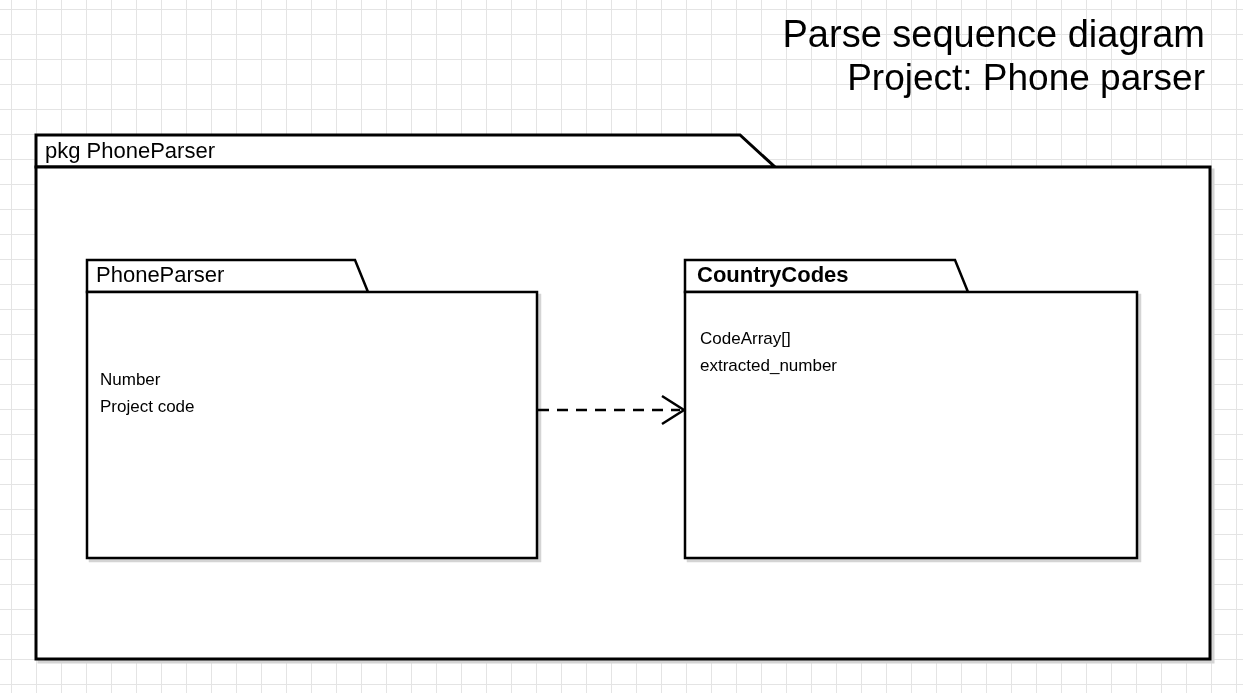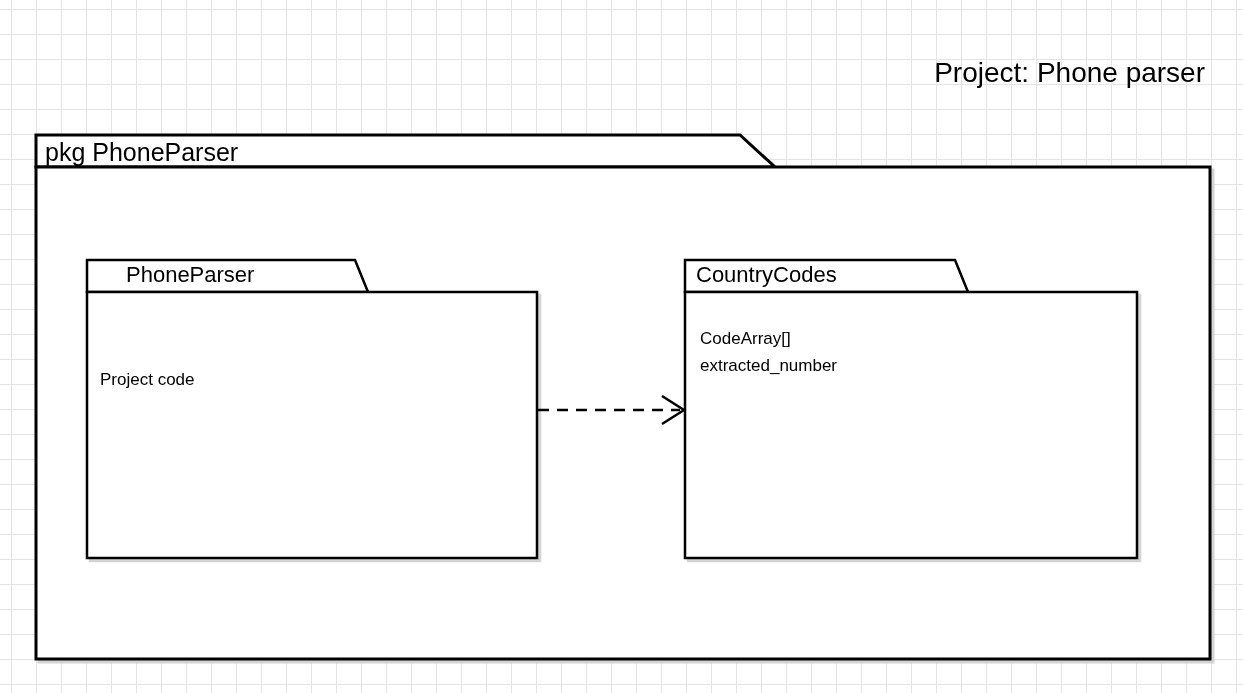--- a/index.html
+++ b/index.html
@@ -32,36 +32,35 @@
   .title {
     top: 12px;
     right: 38px;
     font-size: 38px;
     line-height: 1.2;
     text-align: right;
   }
   .subtitle {
     top: 56px;
     right: 38px;
-    font-size: 28px;
+    font-size: 37px;
     line-height: 1.2;
     text-align: left;
   }
   .pkg-label {
     left: 45px;
     top: 138px;
-    font-size: 25px;
+    font-size: 22px;
   }
   .tab-label {
     font-size: 22px;
     top: 262px;
-    margin-left: 30px;
   }
   .tab-label.left  { left: 96px;  }
-  .tab-label.right { left: 666px; }
+  .tab-label.right { left: 697px; font-weight: bold; }
   .member-lines {
     position: absolute;
     font-size: 17px;
     line-height: 27px;
   }
   .member-lines.left  { left: 100px; top: 366px; }
   .member-lines.right { left: 700px; top: 325px; }
   .member-lines div { height: 27px; }
 </style>
 </head>
@@ -91,28 +90,30 @@
       <polygon points="685,260 955,260 968,292 685,292" fill="#ffffff" stroke="#000000" stroke-width="2.5"></polygon>
       <rect x="685" y="292" width="452" height="266" fill="#ffffff" stroke="#000000" stroke-width="2.5"></rect>
     </g>
 
     <g>
       <line x1="538" y1="410" x2="680" y2="410" stroke="#000000" stroke-width="2.5" stroke-dasharray="11,8"></line>
       <path d="M662,396 L684,410 L662,424" fill="none" stroke="#000000" stroke-width="2.5"></path>
     </g>
   </svg>
 
+  <div class="txt title">Parse sequence diagram</div>
   <div class="txt subtitle">Project: Phone parser</div>
 
   <div class="txt pkg-label">pkg PhoneParser</div>
 
   <div class="txt tab-label left">PhoneParser</div>
   <div class="txt tab-label right">CountryCodes</div>
 
   <div class="txt member-lines left">
+    <div>Number</div>
     <div>Project code</div>
     <div></div>
   </div>
 
   <div class="txt member-lines right">
     <div>CodeArray[]</div>
     <div>extracted_number</div>
     <div></div>
   </div>
 

